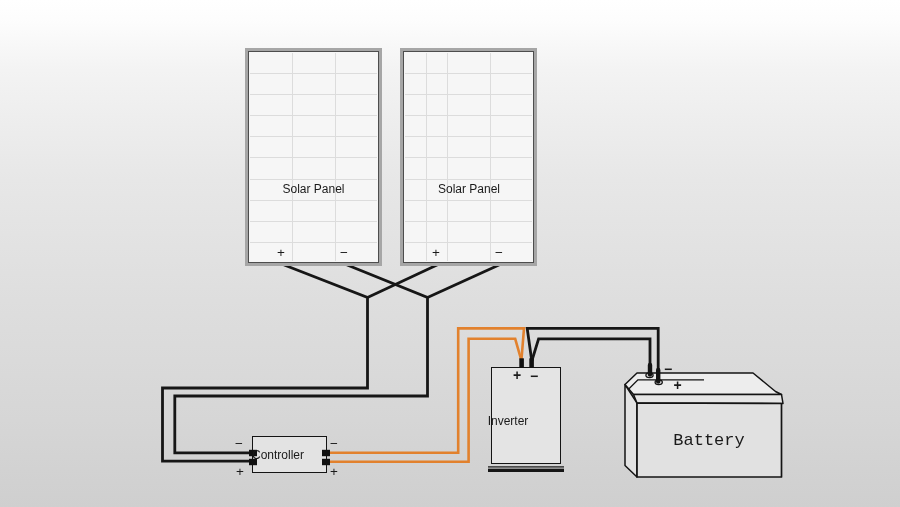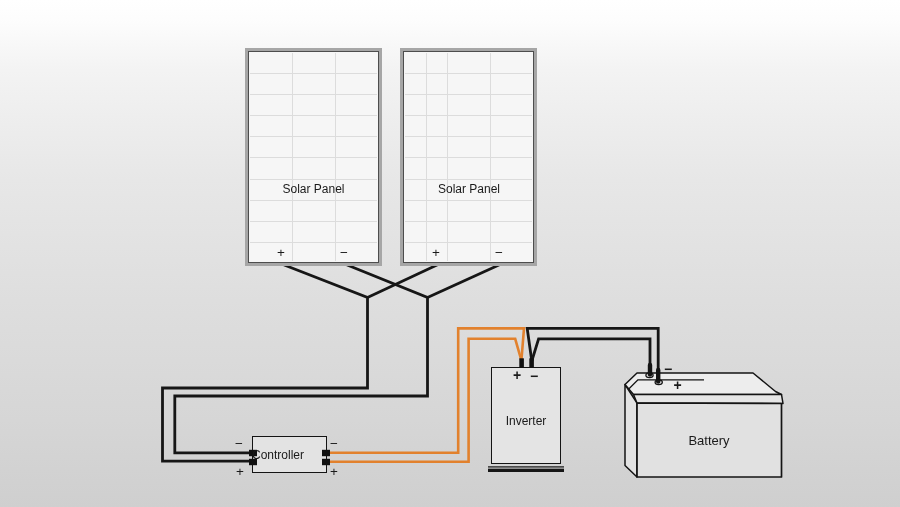--- a/index.html
+++ b/index.html
@@ -22,21 +22,21 @@
     background-image:
       repeating-linear-gradient(to right,transparent 0px,transparent 20.5px,#dcdcdc 20.5px,#dcdcdc 21.5px),
       repeating-linear-gradient(to bottom,transparent 0px,transparent 20.1px,#dcdcdc 20.1px,#dcdcdc 21.1px);
   }
   #panel-1{left:245px;top:48px;}
   #panel-2{left:400px;top:48px;}
   #controller-box{left:252px;top:436px;width:75px;height:37px;background:#e3e3e3;border:1.6px solid #141414;}
   #inverter-box{left:491px;top:367px;width:70px;height:97px;background:#e4e4e4;border:1.7px solid #141414;}
   .lbl{position:absolute;transform:translate(-50%,-50%);white-space:nowrap;z-index:4;}
   .t13{font-size:12px;}
-  .t14{font-size:13px;}
+  .t14{font-size:17px;font-family:Liberation Mono, monospace;}
   .pm{font-size:13.5px;}
   .pmb{font-size:14px;font-weight:bold;}
 </style>
 </head>
 <body>
 
 <svg id="wires" class="layer" viewBox="0 0 900 507">
   <g fill="none" stroke="#161616" stroke-width="2.8" stroke-linejoin="miter">
     <path d="M283,264.5 L367.5,297.5 L367.5,388 L162.5,388 L162.5,461.2 L254,461.2"></path>
     <path d="M438,264.5 L367.5,297.5"></path>
@@ -106,19 +106,19 @@
 <span class="lbl pm" style="left:344px;top:251.5px;">−</span>
 <span class="lbl pm" style="left:436px;top:252px;">+</span>
 <span class="lbl pm" style="left:499px;top:251.5px;">−</span>
 
 <span class="lbl t13" style="left:278px;top:454.5px;">Controller</span>
 <span class="lbl pm" style="left:239px;top:443px;">−</span>
 <span class="lbl pm" style="left:240px;top:470.5px;">+</span>
 <span class="lbl pm" style="left:334px;top:443px;">−</span>
 <span class="lbl pm" style="left:334px;top:470.5px;">+</span>
 
-<span class="lbl t13" style="left:526px;top:420.5px;">Inverter</span>
+<span class="lbl t13" style="left:508px;top:420.5px;">Inverter</span>
 <span class="lbl pmb" style="left:517px;top:375px;">+</span>
 <span class="lbl pmb" style="left:534px;top:375.5px;">−</span>
 
 <span class="lbl t14" style="left:709px;top:440px;">Battery</span>
 <span class="lbl pmb" style="left:668px;top:368.5px;">−</span>
 <span class="lbl pmb" style="left:677.5px;top:384.5px;">+</span>
 
 </body></html>

